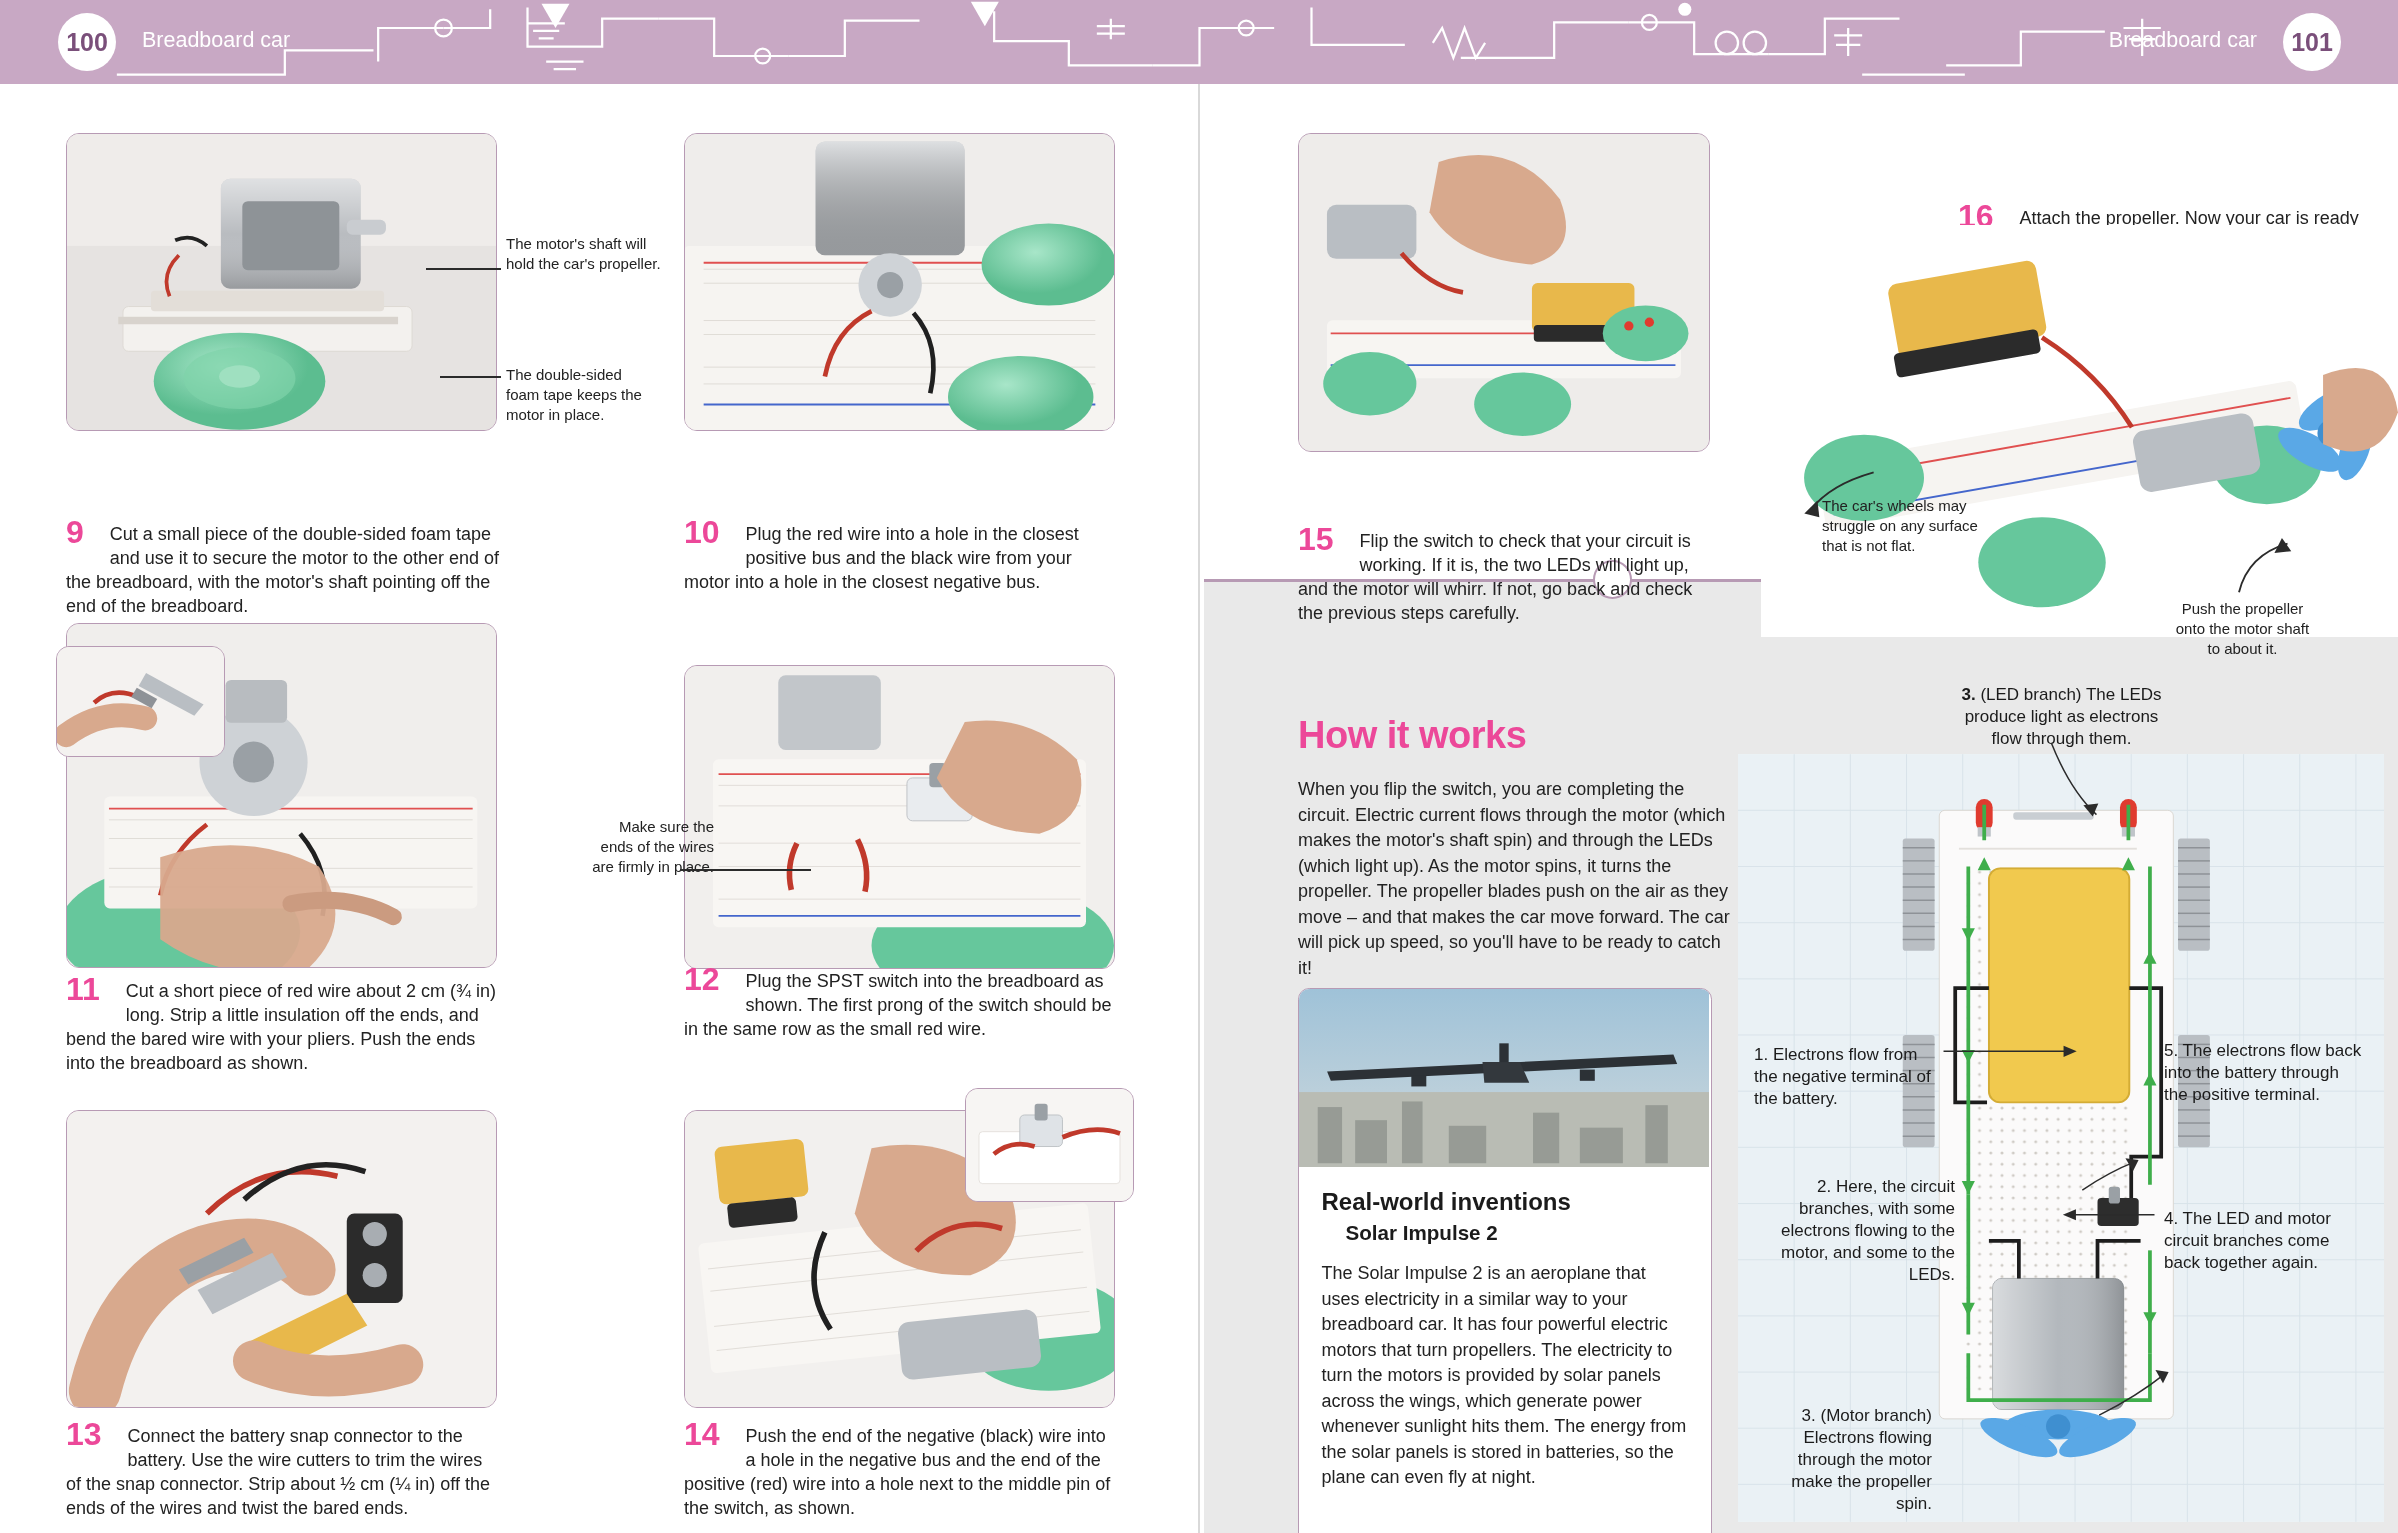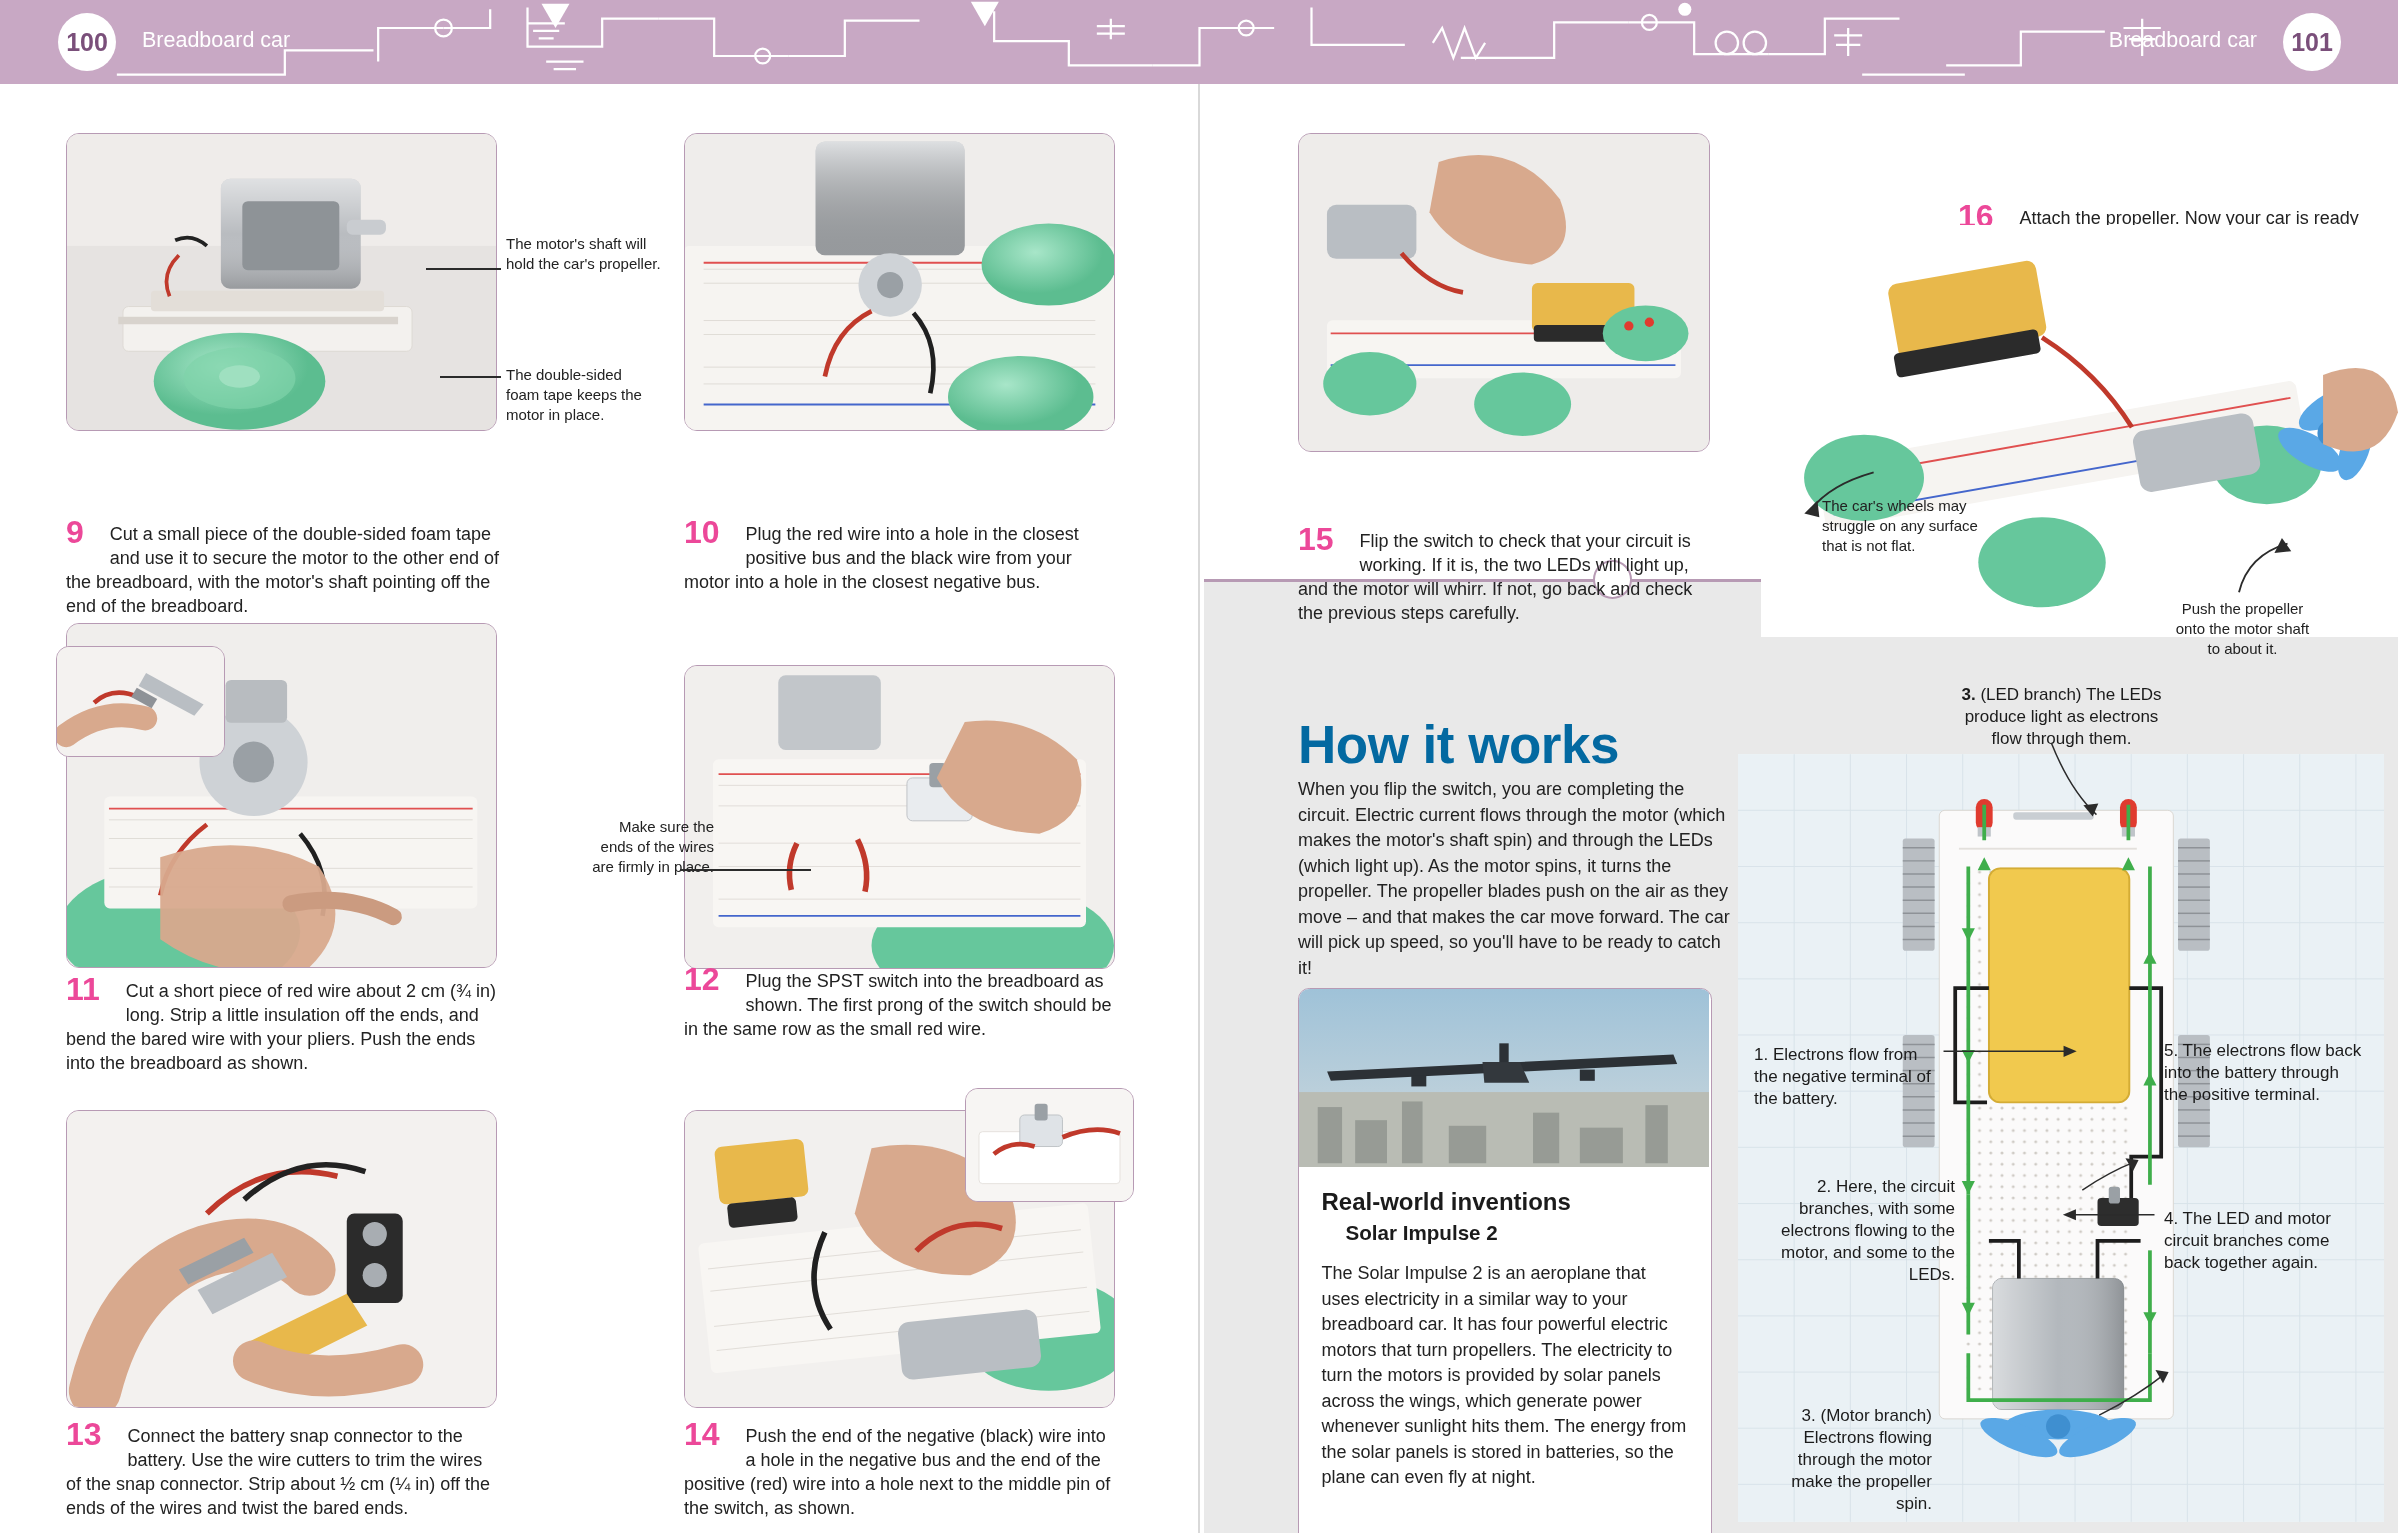--- a/index.html
+++ b/index.html
@@ -83,21 +83,21 @@
   }
   .step-body { font-size: 18px; line-height: 1.34; color: #222; }
 
   
   .callout { position: absolute; font-size: 15px; line-height: 1.32; color: #222; }
   .callout-line { position: absolute; background: #2b2b2b; }
 
   
   .hiw-title {
     position: absolute; left: 1298px; top: 630px;
-    font-size: 53px; font-weight: bold; color: #0369a1;
+    font-size: 38px; font-weight: bold; color: #ec4899;
     letter-spacing: -0.5px;
   }
   .hiw-body {
     position: absolute; left: 1298px; top: 693px; width: 440px;
     font-size: 18px; line-height: 1.42; color: #222;
   }
 
   .rwi-card {
     position: absolute; left: 1298px; top: 904px; width: 414px; height: 557px;
     background: #ffffff; border: 1.9px solid #b79ab4; border-radius: 11.2px;

